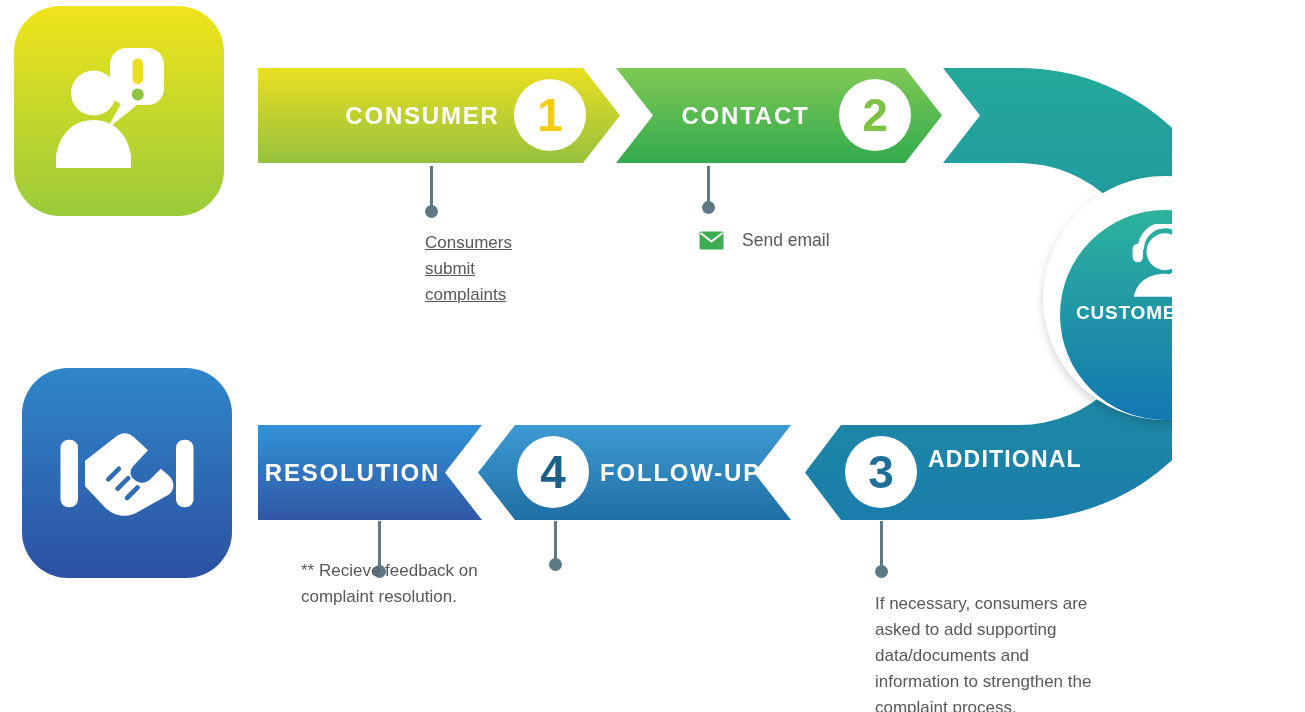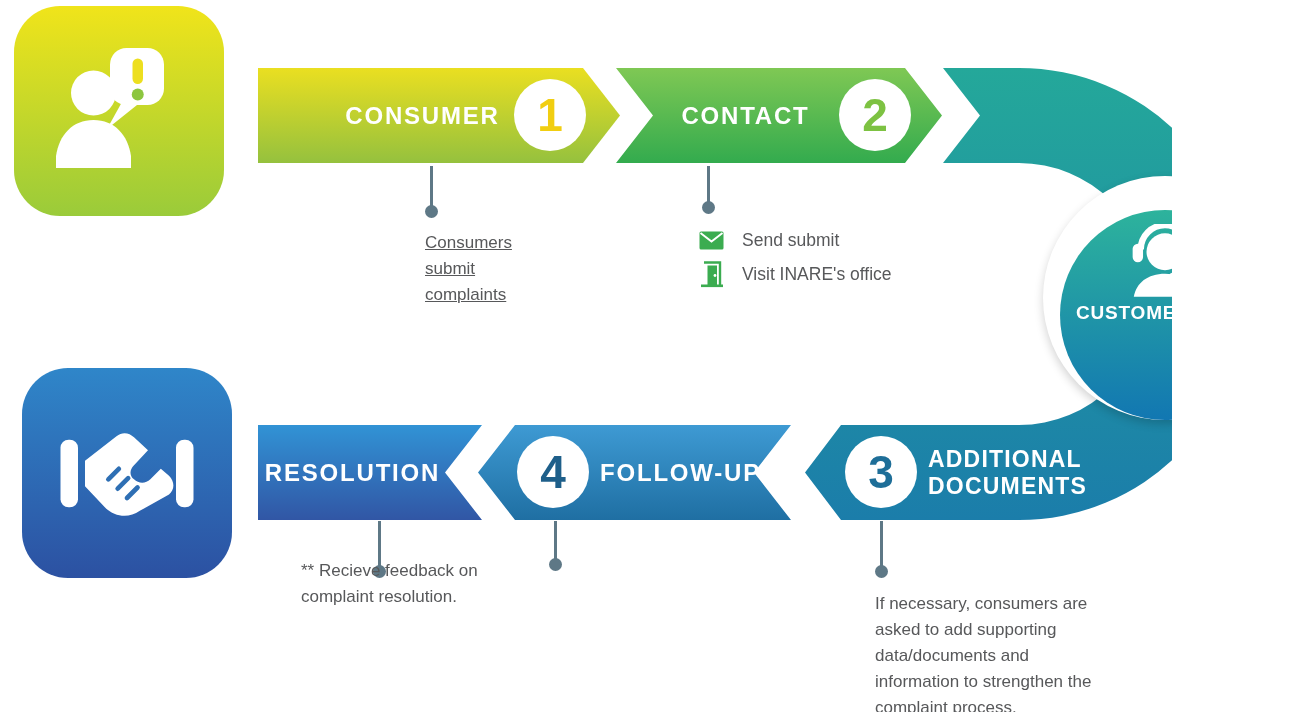--- a/index.html
+++ b/index.html
@@ -111,21 +111,20 @@
   <div class="arrow arrow-contact"></div>
   <div class="arrow arrow-resolution"></div>
   <div class="arrow arrow-followup"></div>
 
   <div class="arrow-label lbl-consumer">CONSUMER</div>
   <div class="arrow-label lbl-contact">CONTACT</div>
   <div class="arrow-label lbl-resolution">RESOLUTION</div>
   <div class="arrow-label lbl-followup">FOLLOW-UP</div>
   <div class="lbl-additional">
     <div>ADDITIONAL</div>
-    <div>DOCUMENTS</div>
   </div>
 
   <div class="num-circle num-1">1</div>
   <div class="num-circle num-2">2</div>
   <div class="num-circle num-3">3</div>
   <div class="num-circle num-4">4</div>
 
   <div class="cc-outer">
     <div class="cc-inner">
       <svg width="104" height="74" viewBox="0 0 90 64">
@@ -161,28 +160,17 @@
   <div class="note note-additional">If necessary, consumers are asked to add supporting data/documents and information to strengthen the complaint process.</div>
 
   <div class="contact-list">
     <div class="contact-row">
       <span class="ci">
         <svg width="27" height="21" viewBox="0 0 27 21">
           <rect x="1.5" y="1.5" width="24" height="18" rx="1.5" fill="#3BAC50"></rect>
           <path d="M2.5,3 L13.5,11.5 L24.5,3" fill="none" stroke="#fff" stroke-width="2"></path>
         </svg>
       </span>
-      <span class="ct">Send submit</span>
-    </div>
-    <div class="contact-row">
-      <span class="ci">
-        <svg width="24" height="28" viewBox="0 0 24 28">
-          <path d="M4,2.5 H20 V25" fill="none" stroke="#3BAC50" stroke-width="2.4"></path>
-          <rect x="7.5" y="5.5" width="9.5" height="19.5" fill="#3BAC50"></rect>
-          <circle cx="15" cy="15.5" r="1.4" fill="#fff"></circle>
-          <rect x="1" y="24.5" width="22" height="2.6" fill="#3BAC50"></rect>
-        </svg>
-      </span>
-      <span class="ct">Visit INARE's office</span>
+      <span class="ct">Send email</span>
     </div>
   </div>
 
 </div>
 
 </body></html>

